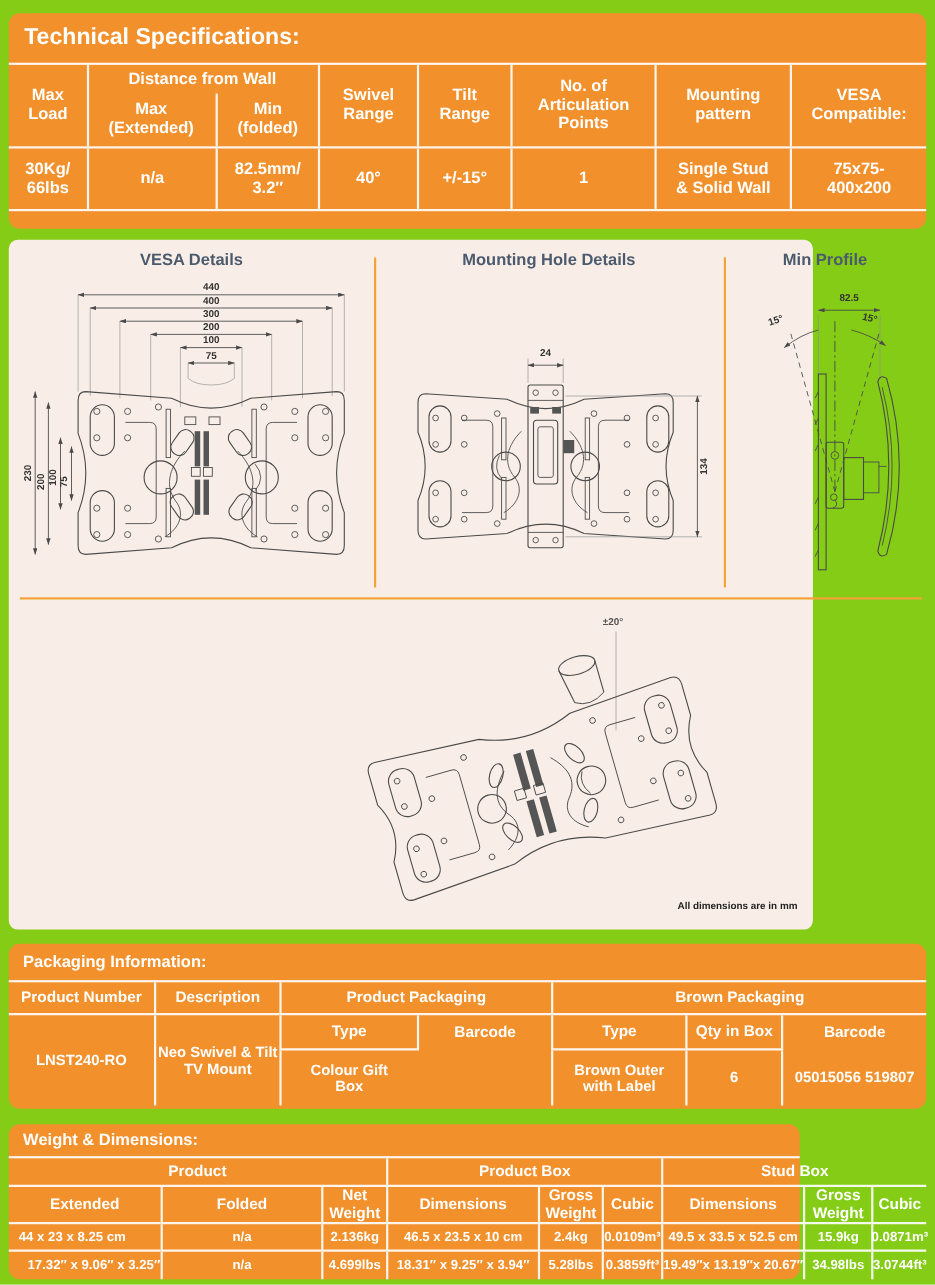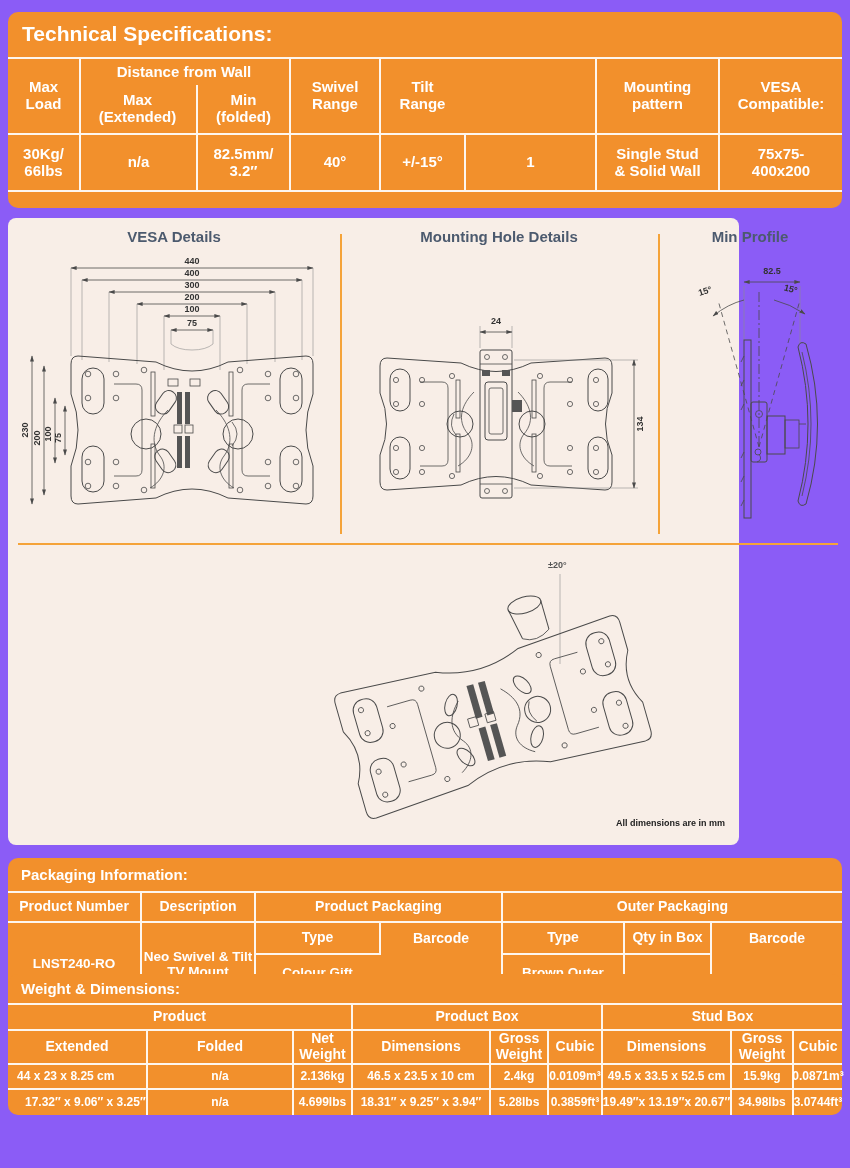--- a/index.html
+++ b/index.html
@@ -1,17 +1,17 @@
 <!DOCTYPE html>
 <html><head>
 <meta charset="utf-8">
 <style>
   html,body{margin:0;padding:0;background:#fff;}
   body{font-family:"Liberation Sans",sans-serif;}
-  #page{position:relative;width:850px;height:1168px;background:#8b5cf6;overflow:hidden;}
+  #page{position:relative;width:850px;height:1168px;background:#84cc16;overflow:hidden;}
 
   
   .card{position:absolute;background:#F2902C;border-radius:10px;color:#fff;}
   .card-title{position:absolute;font-weight:bold;color:#fff;white-space:nowrap;}
   .hr{position:absolute;height:2px;background:rgba(255,255,255,.92);}
 
   
   .c{display:flex;align-items:center;justify-content:center;text-align:center;
      white-space:pre-line;font-weight:bold;color:#fff;line-height:1.12;}
   .bl{border-left:2px solid rgba(255,255,255,.92);}
@@ -69,20 +69,23 @@
 Load</div>
       <div class="c" style="grid-column:2/span 2;grid-row:1;">Distance from Wall</div>
       <div class="c" style="grid-column:2;grid-row:2;">Max
 (Extended)</div>
       <div class="c bl" style="grid-column:3;grid-row:2;">Min
 (folded)</div>
       <div class="c bl" style="grid-column:4;grid-row:1/span 2;">Swivel
 Range</div>
       <div class="c bl" style="grid-column:5;grid-row:1/span 2;">Tilt
 Range</div>
+      <div class="c bl" style="grid-column:6;grid-row:1/span 2;">No. of
+Articulation
+Points</div>
       <div class="c bl" style="grid-column:7;grid-row:1/span 2;">Mounting
 pattern</div>
       <div class="c bl" style="grid-column:8;grid-row:1/span 2;">VESA
 Compatible:</div>
       <div style="grid-column:1;grid-row:1;position:absolute;left:71px;top:0;width:2px;height:74px;background:rgba(255,255,255,.92);"></div>
     </div>
     <div class="hr" style="left:0;right:0;top:121px;"></div>
 
     <div class="ts-data">
       <div class="c">30Kg/
@@ -358,42 +361,42 @@
     <div class="note">All dimensions are in mm</div>
   </div>
 
   <div class="card" style="left:8px;top:858px;width:834px;height:150px;">
     <div class="card-title" style="left:13px;top:8px;font-size:15px;">Packaging Information:</div>
     <div class="hr" style="left:0;right:0;top:33px;"></div>
     <div class="pk-grid">
       <div class="c bb" style="grid-column:1;grid-row:1;">Product Number</div>
       <div class="c bl bb" style="grid-column:2;grid-row:1;">Description</div>
       <div class="c bl bb" style="grid-column:3/span 2;grid-row:1;">Product Packaging</div>
-      <div class="c bl bb" style="grid-column:5/span 3;grid-row:1;">Outer Packaging</div>
+      <div class="c bl bb" style="grid-column:5/span 3;grid-row:1;">Brown Packaging</div>
 
       <div class="c data" style="grid-column:1;grid-row:2/span 2;">LNST240-RO</div>
       <div class="c bl data" style="grid-column:2;grid-row:2/span 2;">Neo Swivel &amp; Tilt
 TV Mount</div>
 
       <div class="c bl bb" style="grid-column:3;grid-row:2;">Type</div>
       <div class="c bl" style="grid-column:4;grid-row:2;">Barcode</div>
       <div class="c bl bb" style="grid-column:5;grid-row:2;">Type</div>
       <div class="c bl bb" style="grid-column:6;grid-row:2;">Qty in Box</div>
       <div class="c bl" style="grid-column:7;grid-row:2;">Barcode</div>
 
       <div class="c bl data" style="grid-column:3;grid-row:3;">Colour Gift
 Box</div>
       <div class="c bl data" style="grid-column:5;grid-row:3;">Brown Outer
 with Label</div>
       <div class="c bl data" style="grid-column:6;grid-row:3;">6</div>
       <div class="c bl data" style="grid-column:7;grid-row:3;">05015056 519807</div>
     </div>
   </div>
 
-  <div class="card" style="left:8px;top:974px;width:834px;height:141px;">
+  <div class="card" style="left:8px;top:1022px;width:719px;height:141px;">
     <div class="card-title" style="left:13px;top:6px;font-size:15px;">Weight &amp; Dimensions:</div>
     <div class="hr" style="left:0;right:0;top:29px;"></div>
     <div class="wd-grid">
       <div class="c bl bb" style="grid-column:4/span 3;grid-row:1;">Product Box</div>
       <div class="c bb" style="grid-column:1/span 3;grid-row:1;">Product</div>
       <div class="c bl bb" style="grid-column:7/span 3;grid-row:1;">Stud Box</div>
 
       <div class="c bb" style="grid-column:1;grid-row:2;">Extended</div>
       <div class="c bl bb" style="grid-column:2;grid-row:2;">Folded</div>
       <div class="c bl bb" style="grid-column:3;grid-row:2;">Net

